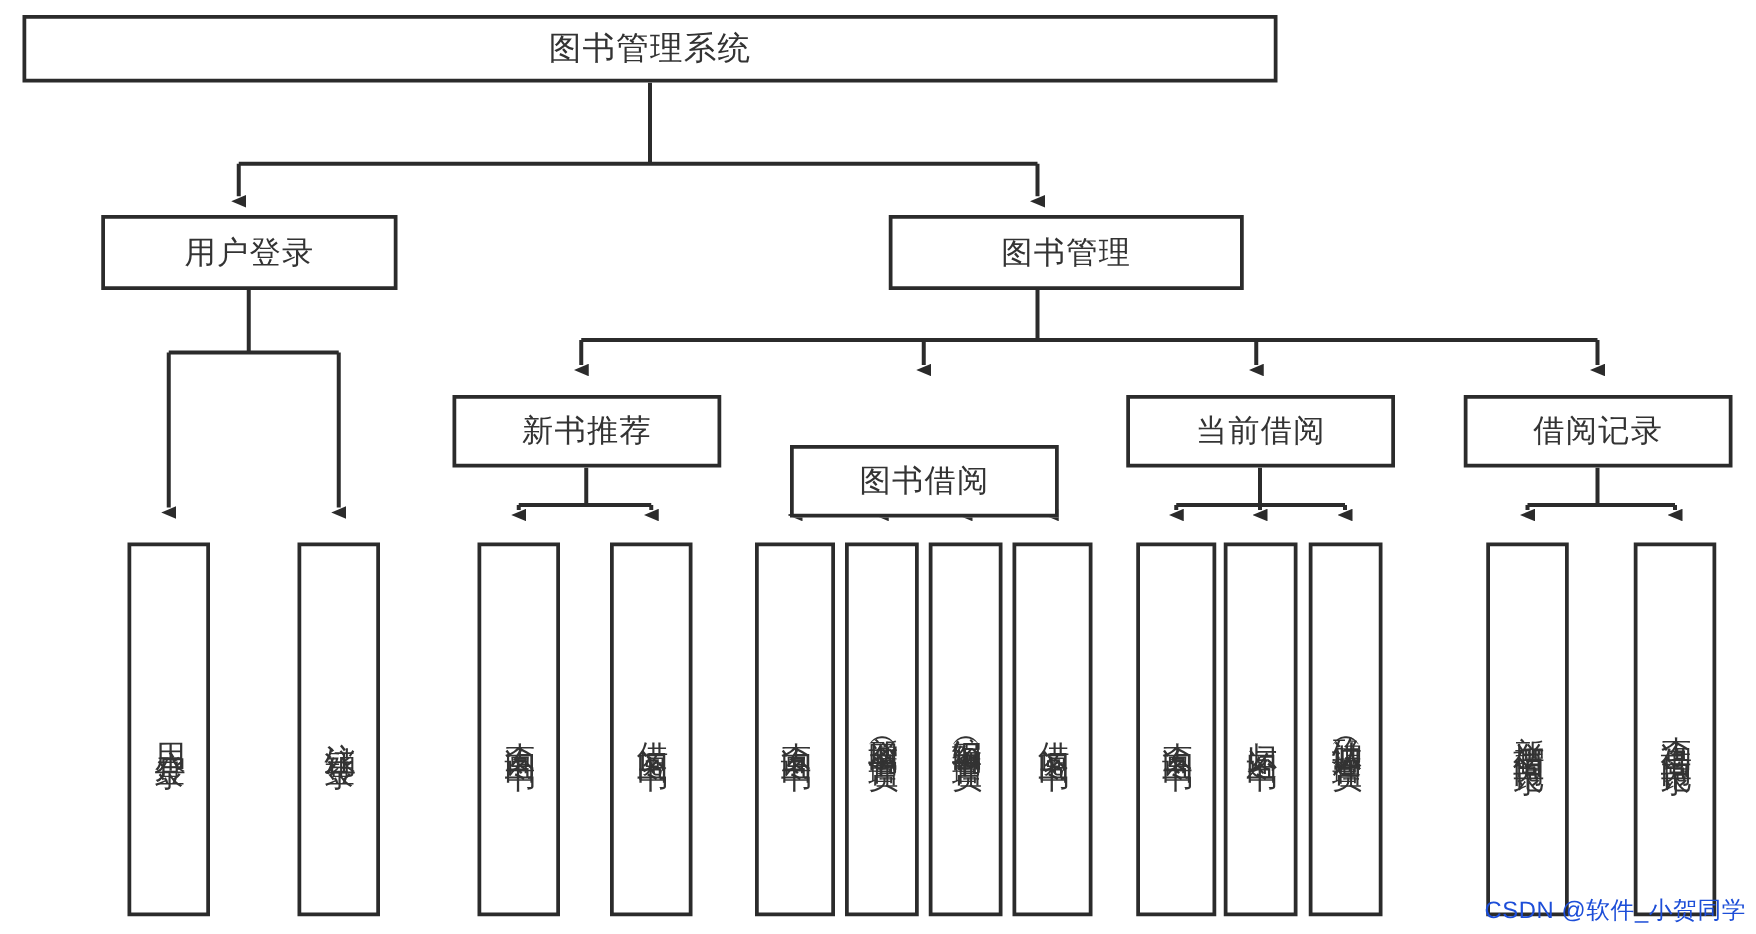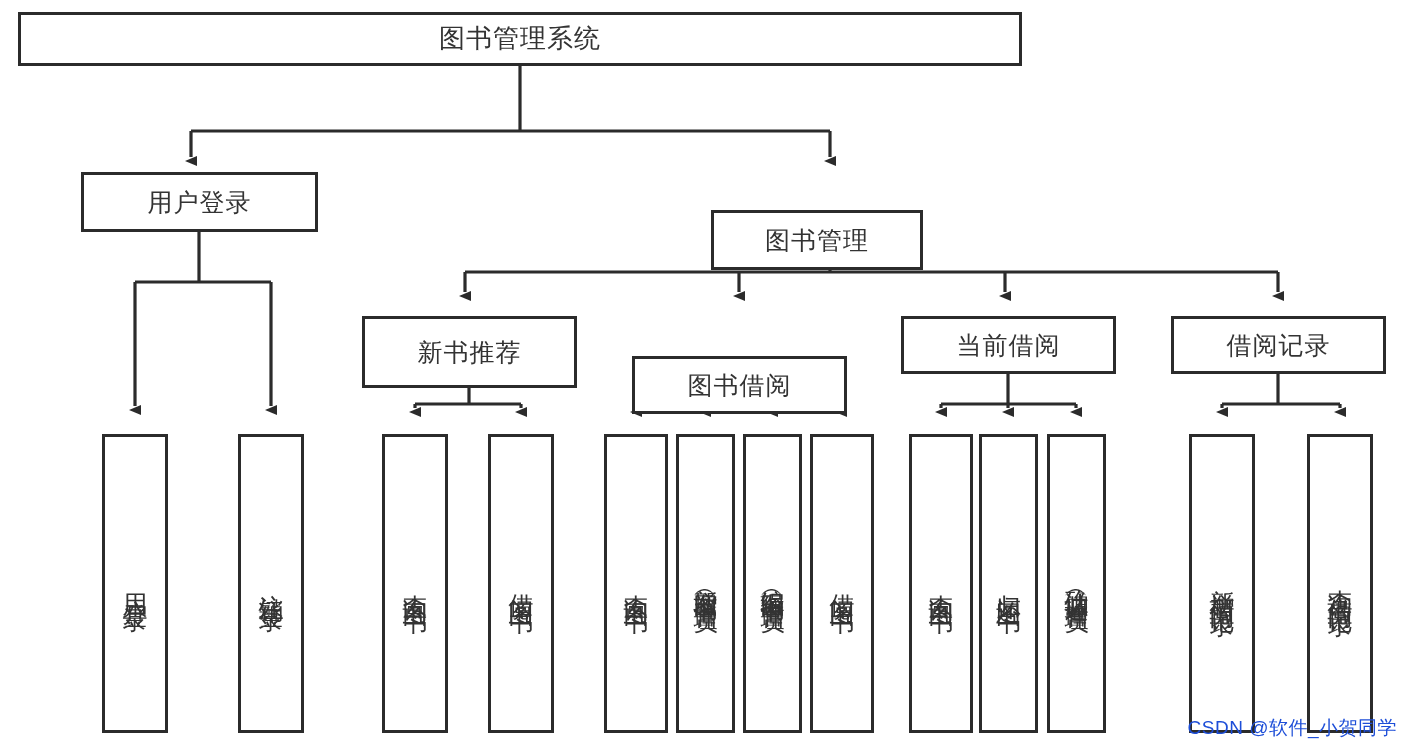--- a/index.html
+++ b/index.html
@@ -116,25 +116,25 @@
   </svg>
 
   <div class="node h-node" id="node-root" style="left:18px;top:12px;width:1004px;height:54px;">
     <span class="lbl">图书管理系统</span>
   </div>
 
   <div class="node h-node" style="left:81px;top:172px;width:237px;height:60px;">
     <span class="lbl">用户登录</span>
   </div>
 
-  <div class="node h-node" style="left:711px;top:172px;width:212px;height:60px;margin-top:38px;">
+  <div class="node h-node" style="left:711px;top:172px;width:284px;height:60px;">
     <span class="lbl">图书管理</span>
   </div>
 
-  <div class="node h-node" style="left:362px;top:316px;width:215px;height:72px;">
+  <div class="node h-node" style="left:362px;top:316px;width:215px;height:58px;">
     <span class="lbl">新书推荐</span>
   </div>
 
   <div class="node h-node" style="left:632px;top:316px;width:215px;height:58px;margin-top:40px;">
     <span class="lbl">图书借阅</span>
   </div>
 
   <div class="node h-node" style="left:901px;top:316px;width:215px;height:58px;">
     <span class="lbl">当前借阅</span>
   </div>

